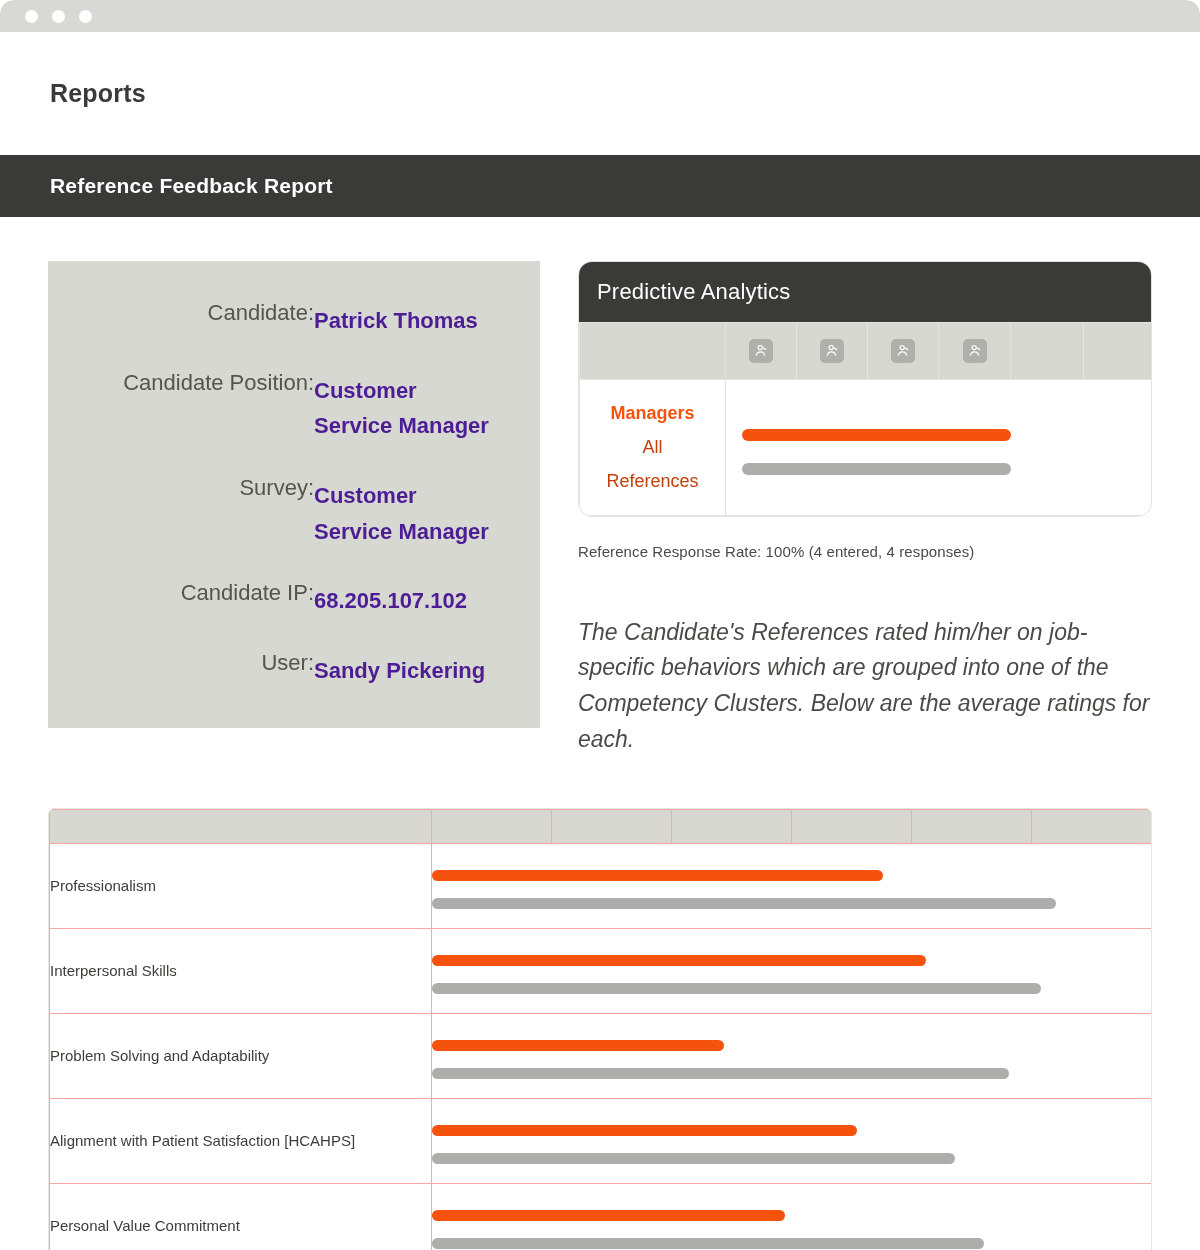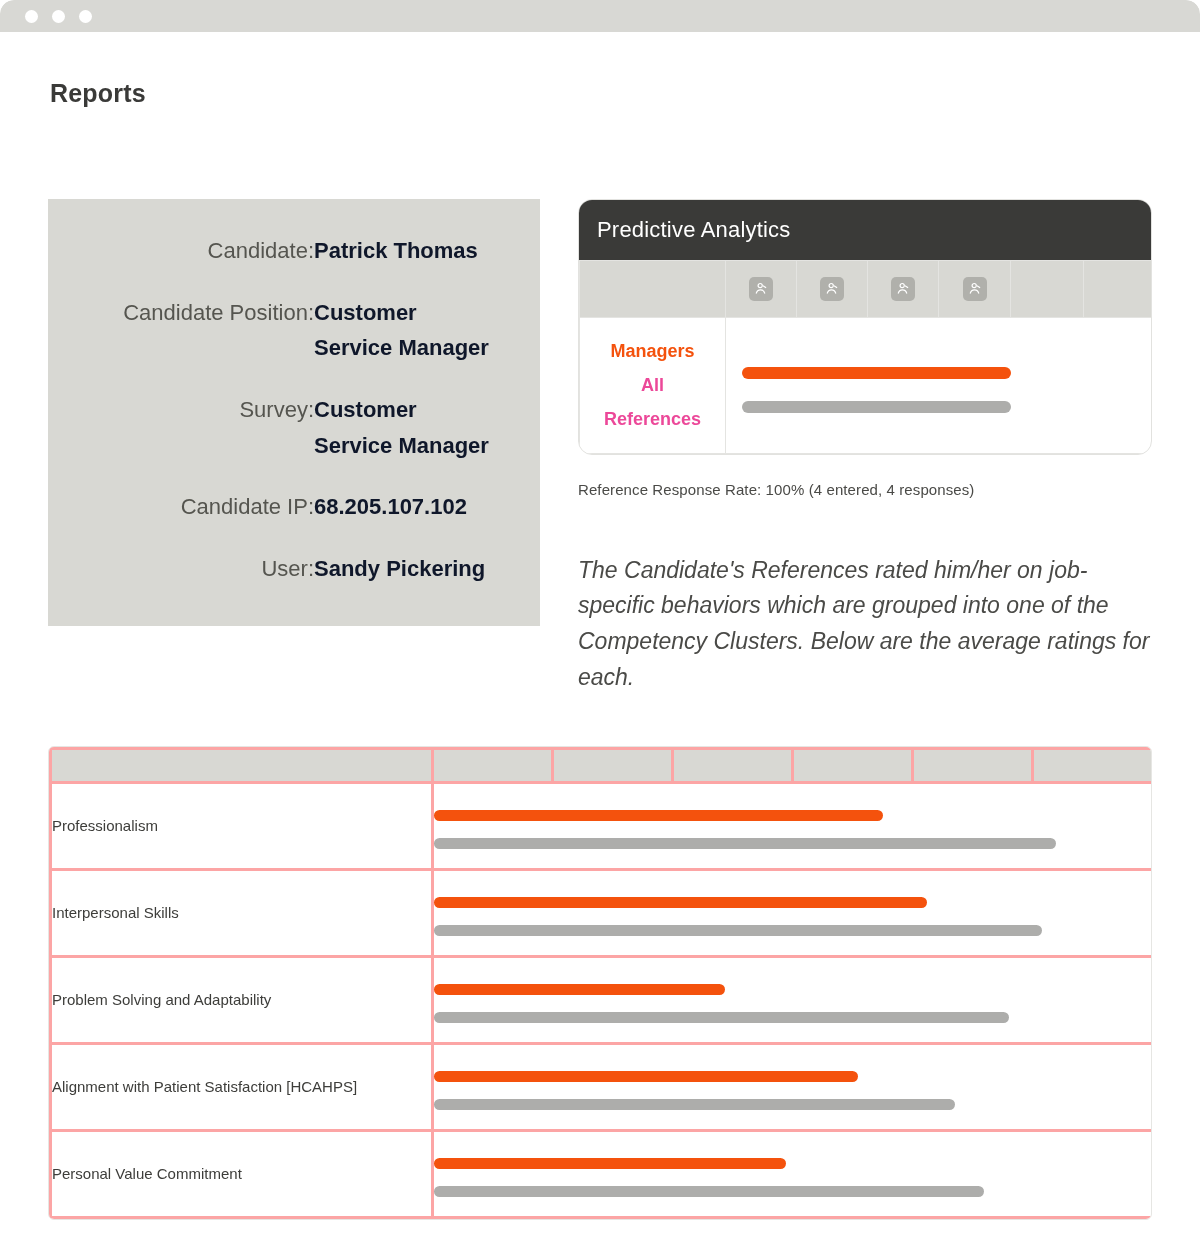--- a/index.html
+++ b/index.html
@@ -99,22 +99,23 @@
     padding-right: 0;
     font-size: 22px;
     font-weight: 400;
     color: #55554f;
     line-height: 1.62;
   }
   .info-value {
     flex: 1 1 auto;
     font-size: 22px;
     font-weight: 700;
-    color: #0f172a;
+    color: #4c1d95;
     line-height: 1.62;
+    margin-top: 8px;
   }
 
   
   .right-col {
     flex: 1 1 auto;
     min-width: 0;
   }
   .pa-card {
     border: 1px solid #e2e2df;
     border-radius: 14px;
@@ -163,21 +164,21 @@
   .pa-label-cell {
     padding-left: 12px;
     vertical-align: middle;
     height: 93px;
   }
   .pa-series-label {
     font-size: 18px;
     line-height: 1.9;
   }
   .pa-series-label.managers { color: #f4520d; font-weight: 700; }
-  .pa-series-label.allrefs  { color: #ec4899; font-weight: 700; }
+  .pa-series-label.allrefs  { color: #c2410c; font-weight: 400; }
 
   
   .pa-bars-wrap {
     position: relative;
     height: 93px;
   }
   .pa-bar {
     position: absolute;
     left: 0;
     height: 12px;
@@ -208,21 +209,21 @@
     border: 1px solid #e6e6e3;
     border-radius: 6px;
     overflow: hidden;
   }
   .comp-table {
     width: 100%;
     border-collapse: collapse;
     table-layout: fixed;
   }
   .comp-table td {
-    border: 3px solid #fca5a5;
+    border: 1px solid #fca5a5;
     padding: 0;
   }
   .comp-head td {
     background: #d8d8d3;
     height: 34px;
   }
   .comp-row td { height: 84px; }
   .comp-name {
     padding-left: 12px;
     font-size: 15px;
@@ -251,20 +252,23 @@
   <div class="titlebar">
     <span class="dot"></span>
     <span class="dot"></span>
     <span class="dot"></span>
   </div>
 
   <div class="page-header">
     <h1>Reports</h1>
   </div>
 
+  <div class="report-banner">
+    <h2>Reference Feedback Report</h2>
+  </div>
 
   <div class="content">
 
     <div class="top-row">
 
       <div class="candidate-card">
         <div class="info-row">
           <div class="info-label">Candidate:</div>
           <div class="info-value">Patrick Thomas</div>
         </div>

